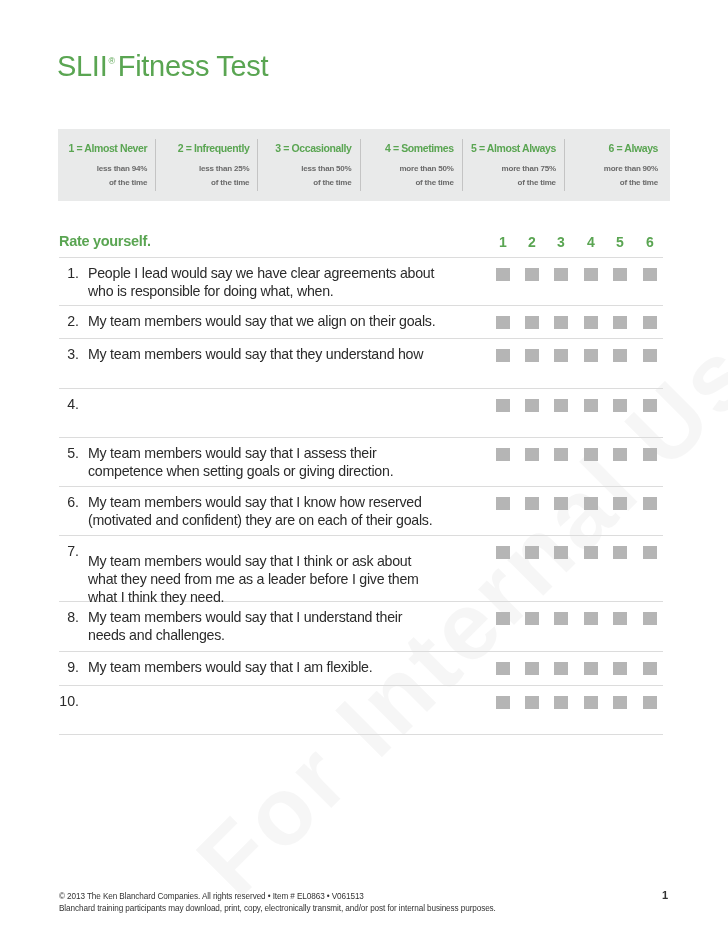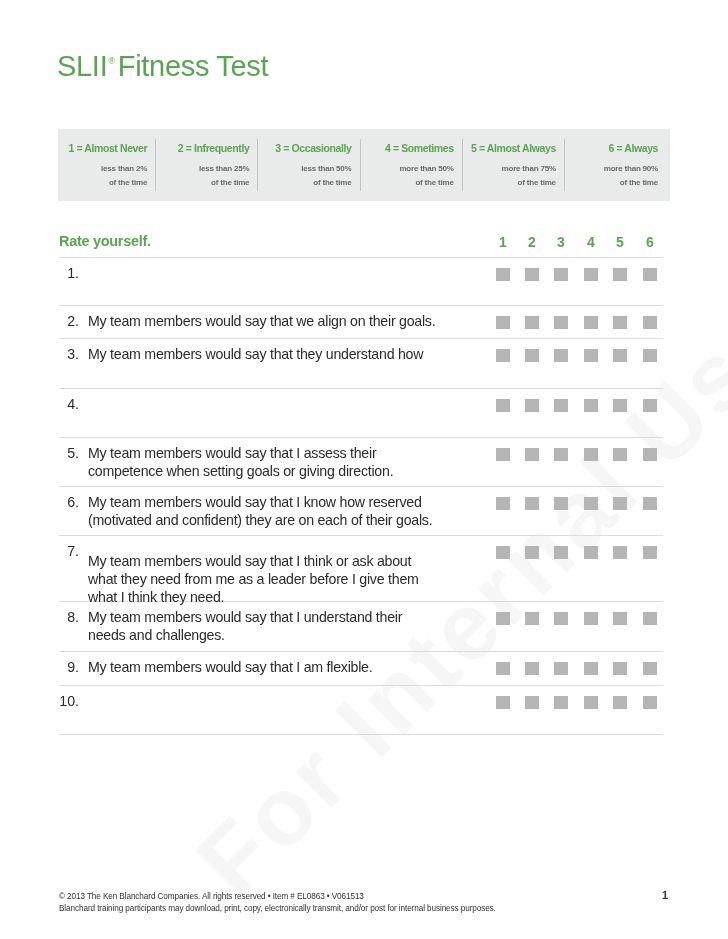--- a/index.html
+++ b/index.html
@@ -81,21 +81,21 @@
 <body>
 
 <div class="watermark">For Internal Use Only</div>
 
 <h1 class="title"><span>SLII</span><sup>®</sup><span>Fitness Test</span></h1>
 
 <div class="legend">
   <div class="legend-cell">
     <div class="legend-label">1 = Almost Never</div>
     <div class="legend-desc">
-        <div>less than 2%</div>
+        <div>less than 94%</div>
         <div>of the time</div>
       </div>
   </div>
   <div class="legend-cell">
     <div class="legend-label">2 = Infrequently</div>
     <div class="legend-desc">
         <div>less than 25%</div>
         <div>of the time</div>
       </div>
   </div>
@@ -135,20 +135,24 @@
   <div class="scale-num" style="left:465px">2</div>
   <div class="scale-num" style="left:494px">3</div>
   <div class="scale-num" style="left:524px">4</div>
   <div class="scale-num" style="left:553px">5</div>
   <div class="scale-num" style="left:583px">6</div>
 </div>
 
 <div id="rows">
     <div class="row" style="top: 258px; height: 47px;">
       <div class="row-num" style="top: 7px;">1.</div>
+      <div class="row-text" style="top: 6px;">
+        <div>People I lead would say we have clear agreements about</div>
+        <div>who is responsible for doing what, when.</div>
+      </div>
       <div class="box" style="left: 437px; top: 10px; background: rgb(181, 181, 181);"></div>
       <div class="box" style="left: 466px; top: 10px; background: rgb(181, 181, 181);"></div>
       <div class="box" style="left: 495px; top: 10px; background: rgb(181, 181, 181);"></div>
       <div class="box" style="left: 525px; top: 10px; background: rgb(181, 181, 181);"></div>
       <div class="box" style="left: 554px; top: 10px; background: rgb(181, 181, 181);"></div>
       <div class="box" style="left: 584px; top: 10px; background: rgb(181, 181, 181);"></div>
     </div>
     <div class="row" style="top: 306px; height: 32px;">
       <div class="row-num" style="top: 7px;">2.</div>
       <div class="row-text" style="top: 6px;">

